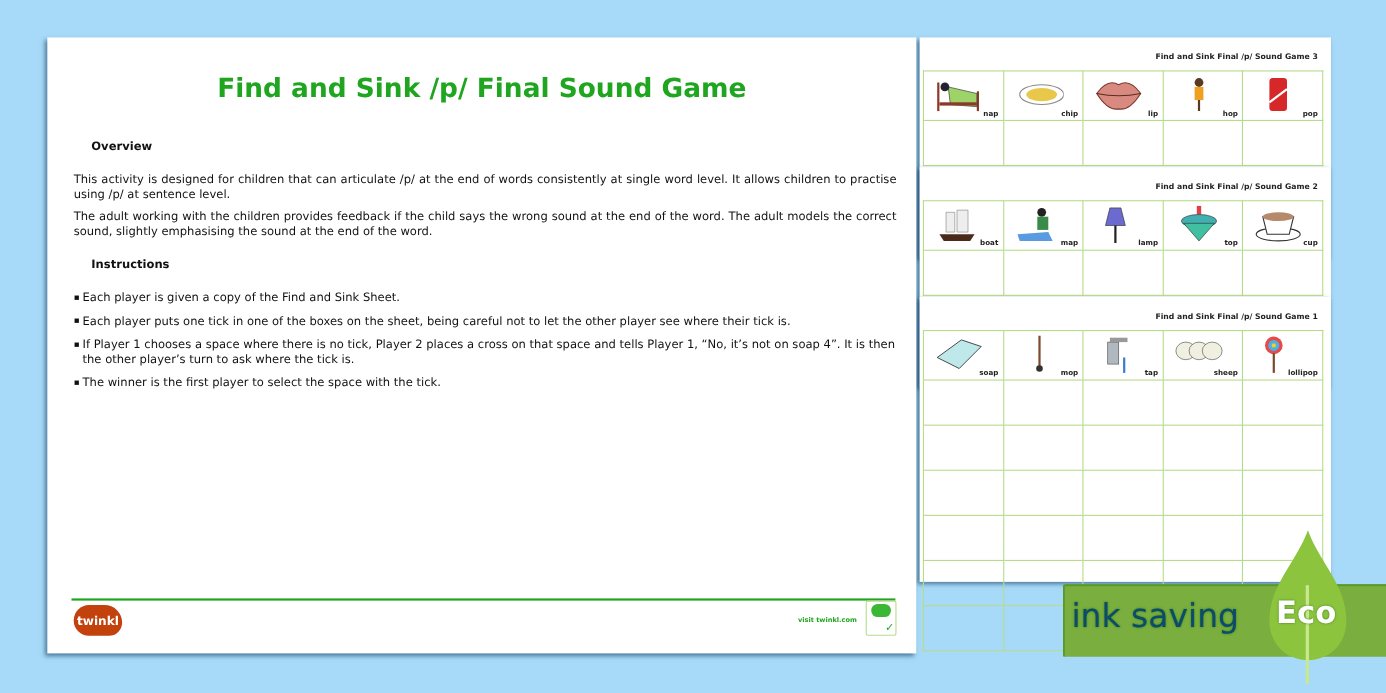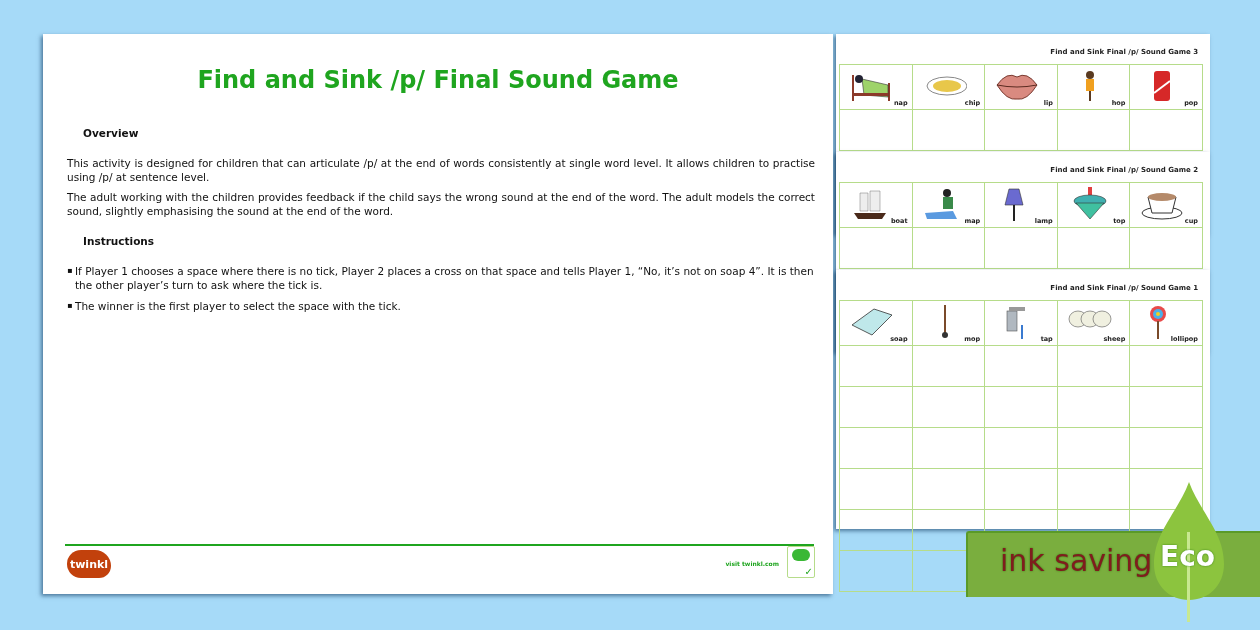--- a/index.html
+++ b/index.html
@@ -27,21 +27,21 @@
   .content li{position:relative;padding-left:8px;margin-bottom:7px;}
   .content li:before{content:"▪";position:absolute;left:0;font-size:8px;}
   .footer-line{position:absolute;left:22px;right:19px;top:510px;height:2px;background:#1fa51f;}
   .logo{position:absolute;left:24px;top:516px;width:44px;height:28px;background:#c2410c;border-radius:14px 16px 12px 14px;color:#fff;font-weight:bold;font-size:11px;display:flex;align-items:center;justify-content:center;}
   .visit{position:absolute;right:54px;top:526px;font-size:6px;color:#1fa51f;font-weight:bold;}
   .badge{position:absolute;right:18px;top:512px;width:26px;height:30px;border:1px solid #b6dc8a;border-radius:2px;background:#fff;}
   .badge .c{position:absolute;left:4px;top:2px;width:18px;height:12px;background:#3ab835;border-radius:6px;}
   .badge .tick{position:absolute;right:1px;bottom:0;color:#1fa51f;font-size:10px;}
   
   .eco{position:absolute;left:966px;top:531px;width:294px;height:64px;background:#7aae3e;border-top:2px solid #5a9a28;border-left:2px solid #5a9a28;z-index:10;border-radius:3px 0 0 0;}
-  .eco-text{position:absolute;left:32px;top:10px;color:#7f1d1d;font-size:30px;font-family:"DejaVu Sans",sans-serif;text-shadow:0 0 2px #2f7a12;}
+  .eco-text{position:absolute;left:6px;top:10px;color:#0c4a6e;font-size:30px;font-family:"DejaVu Sans",sans-serif;text-shadow:0 0 2px #2f7a12;}
   .drop{position:absolute;left:1150px;top:482px;width:78px;height:140px;z-index:11;}
   .eco-label{position:absolute;left:1160px;top:540px;color:#fff;font-size:28px;font-weight:bold;z-index:12;text-shadow:0 0 2px #2f7a12;}
 </style>
 </head>
 <body>
 
 <div class="page sheet sheet3">
   <div class="sheet-title">Find and Sink Final /p/ Sound Game 3</div>
   <table class="grid">
     <tbody>
@@ -244,20 +244,22 @@
 </div>
 
 <div class="page front">
   <div class="title">Find and Sink /p/ Final Sound Game</div>
   <div class="content">
     <h3>Overview</h3>
     <p>This activity is designed for children that can articulate /p/ at the end of words consistently at single word level. It allows children to practise using /p/ at sentence level.</p>
     <p>The adult working with the children provides feedback if the child says the wrong sound at the end of the word. The adult models the correct sound, slightly emphasising the sound at the end of the word.</p>
     <h3>Instructions</h3>
     <ul>
+      <li>Each player is given a copy of the Find and Sink Sheet.</li>
+      <li>Each player puts one tick in one of the boxes on the sheet, being careful not to let the other player see where their tick is.</li>
       <li>If Player 1 chooses a space where there is no tick, Player 2 places a cross on that space and tells Player 1, “No, it’s not on soap 4”.  It is then the other player’s turn to ask where the tick is.</li>
       <li>The winner is the first player to select the space with the tick.</li>
     </ul>
   </div>
   <div class="footer-line"></div>
   <div class="logo">twinkl</div>
   <div class="visit">visit twinkl.com</div>
   <div class="badge">
       <div class="c"></div>
       <span class="tick">✓</span>

